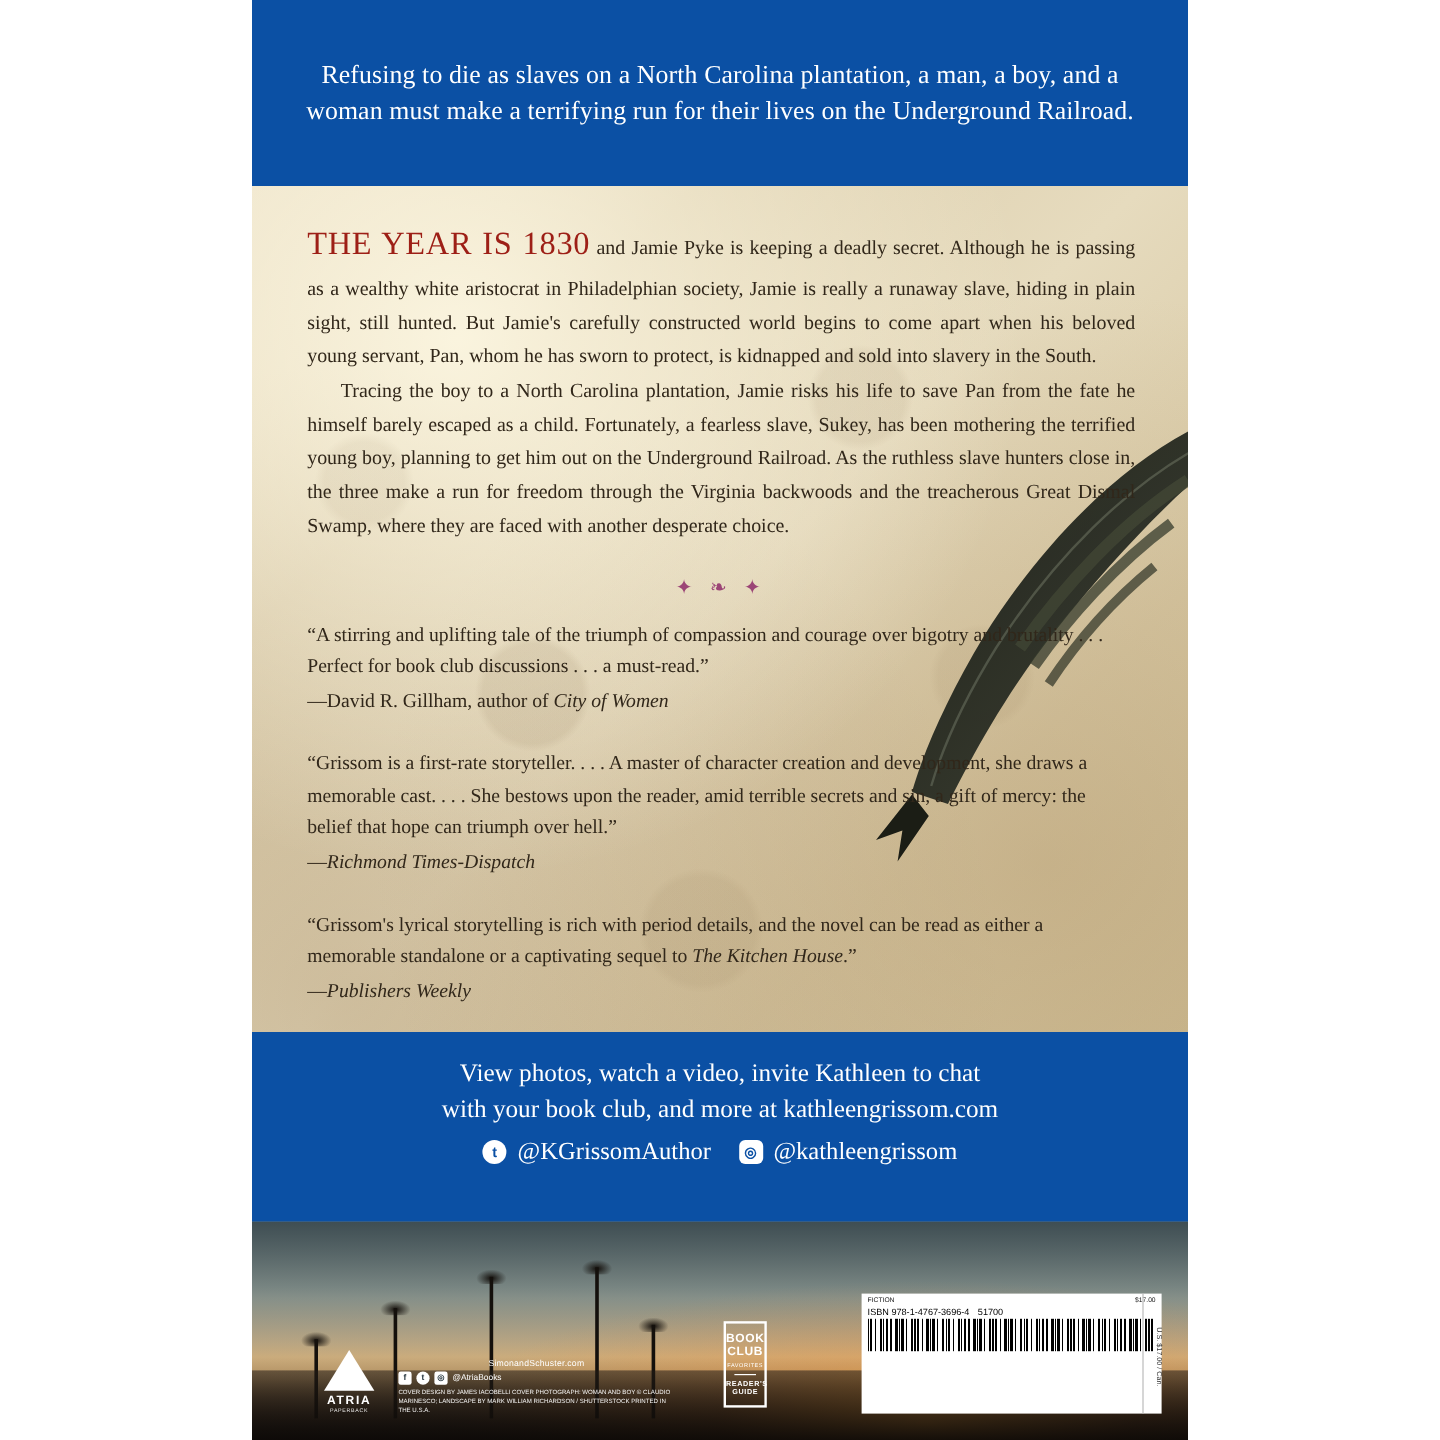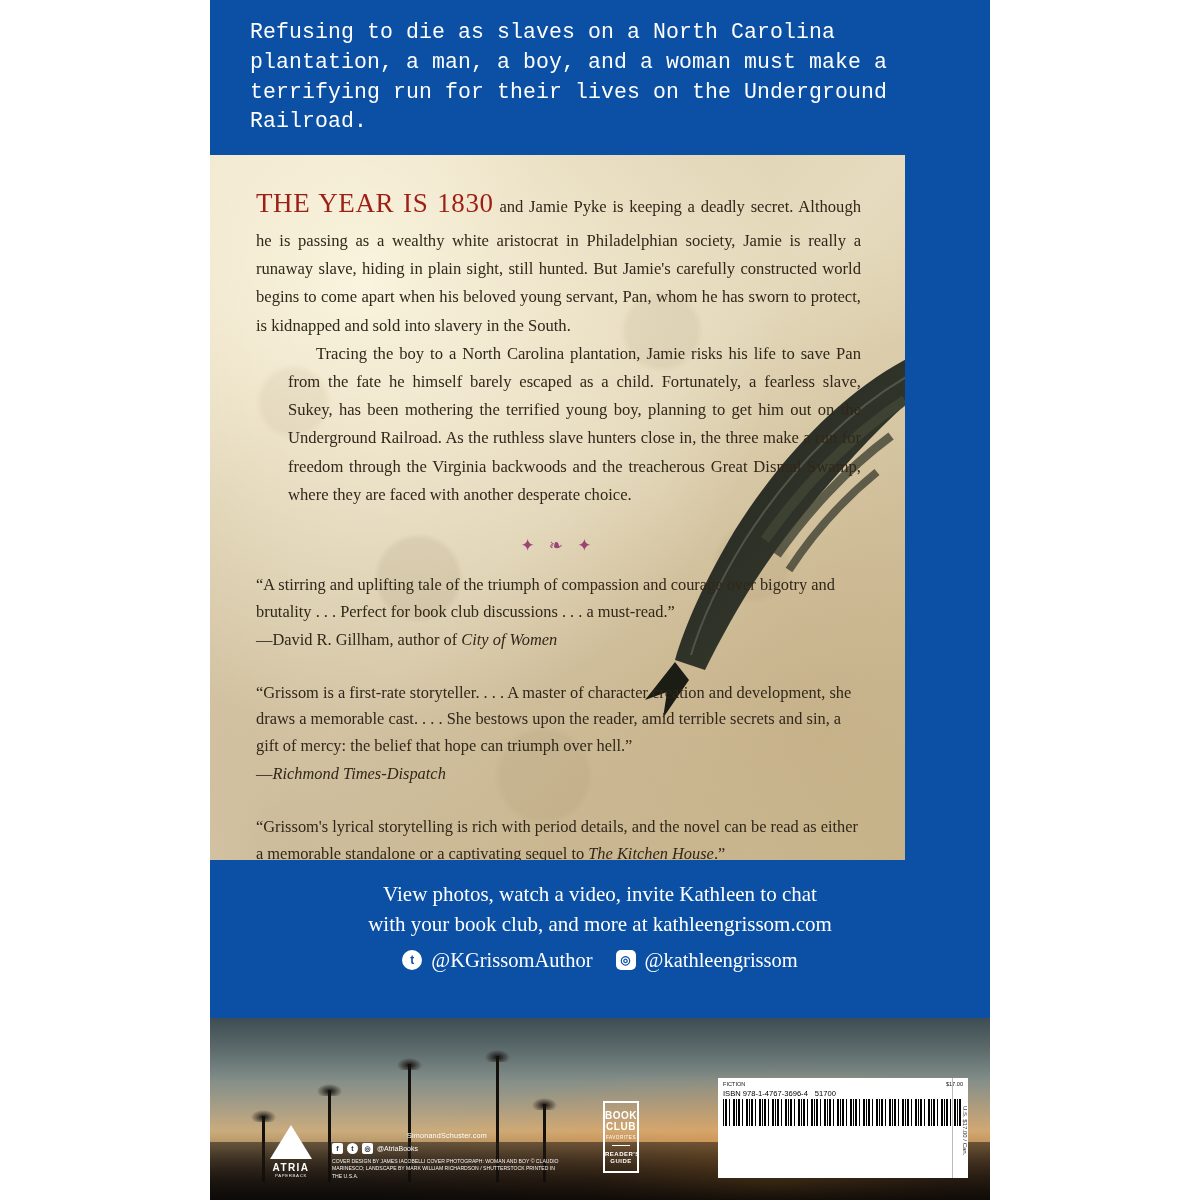--- a/index.html
+++ b/index.html
@@ -39,34 +39,34 @@
     top: 0;
     width: 780px;
     height: 155px;
     background: #0b50a4;
     display: flex;
     align-items: center;
     justify-content: center;
   }
   .tagline {
     color: #ffffff;
-    text-align: left;
+    text-align: center;
     font-size: 21.5px;
     line-height: 1.38;
-    font-family: Liberation Mono, monospace;
+    font-family: Liberation Serif, serif;
     padding: 0 40px;
     letter-spacing: 0.1px;
   }
 
   
   .parchment {
     position: absolute;
     left: 0;
     top: 155px;
-    width: 695px;
+    width: 780px;
     height: 705px;
     background:
       radial-gradient(ellipse at 22% 18%, rgba(255,250,230,0.85) 0%, rgba(255,250,230,0) 55%),
       radial-gradient(ellipse at 85% 80%, rgba(170,140,95,0.35) 0%, rgba(170,140,95,0) 60%),
       radial-gradient(ellipse at 10% 95%, rgba(150,120,80,0.30) 0%, rgba(150,120,80,0) 55%),
       linear-gradient(135deg, #e8dcc0 0%, #ddcfae 25%, #e6dbbe 50%, #d8c9a5 75%, #cfbe96 100%);
     overflow: hidden;
   }
   
   .parchment:before {
@@ -100,21 +100,21 @@
   }
 
   .body-copy p {
     margin: 0;
     font-size: 16.6px;
     line-height: 1.70;
     text-align: justify;
     color: #31271a;
     font-family: "Liberation Serif", serif;
   }
-  .body-copy p.indent { text-indent: 28px; margin-left: 32px; }
+  .body-copy p.indent { text-indent: 28px; }
 
   .dropcap-lead {
     font-size: 27px;
     letter-spacing: 0.6px;
     color: #9d1f16;
     font-variant: small-caps;
     font-family: "Liberation Serif", serif;
   }
 
   .ornament {

